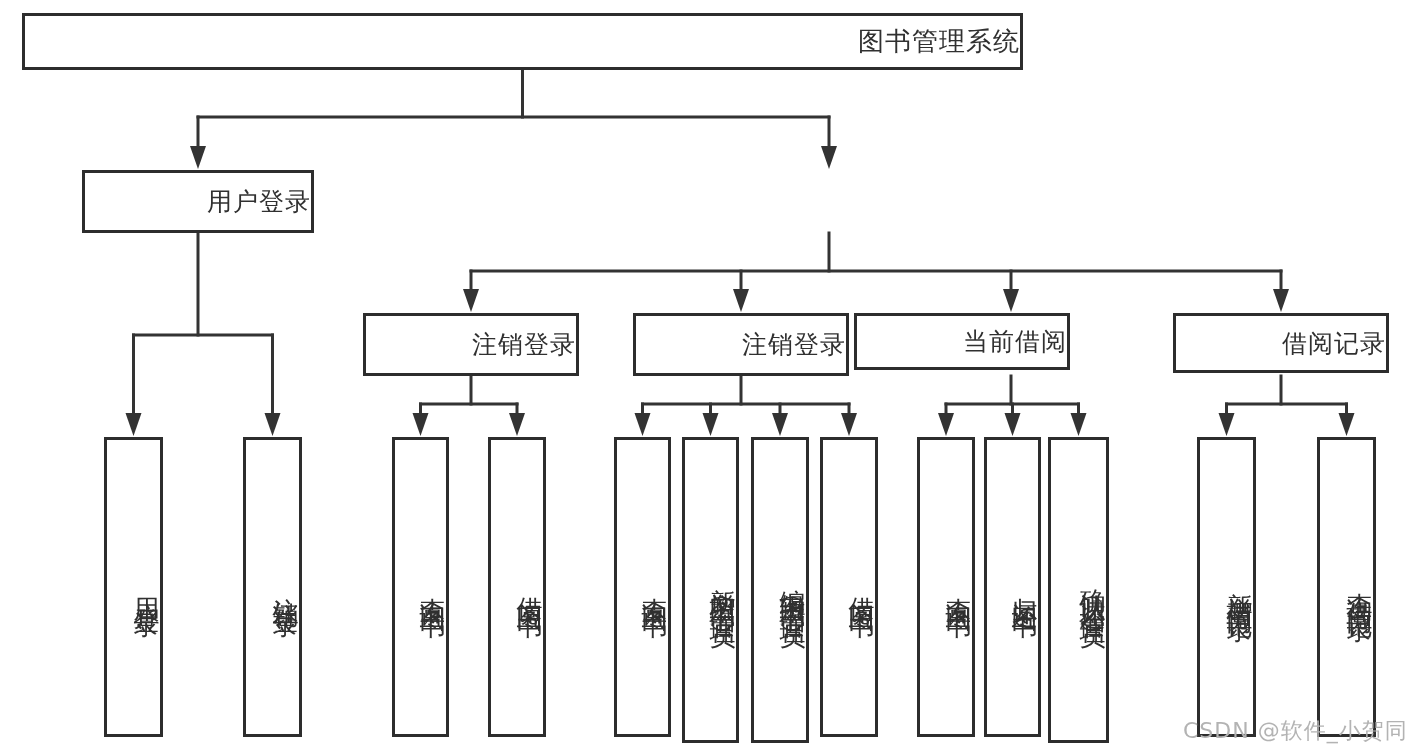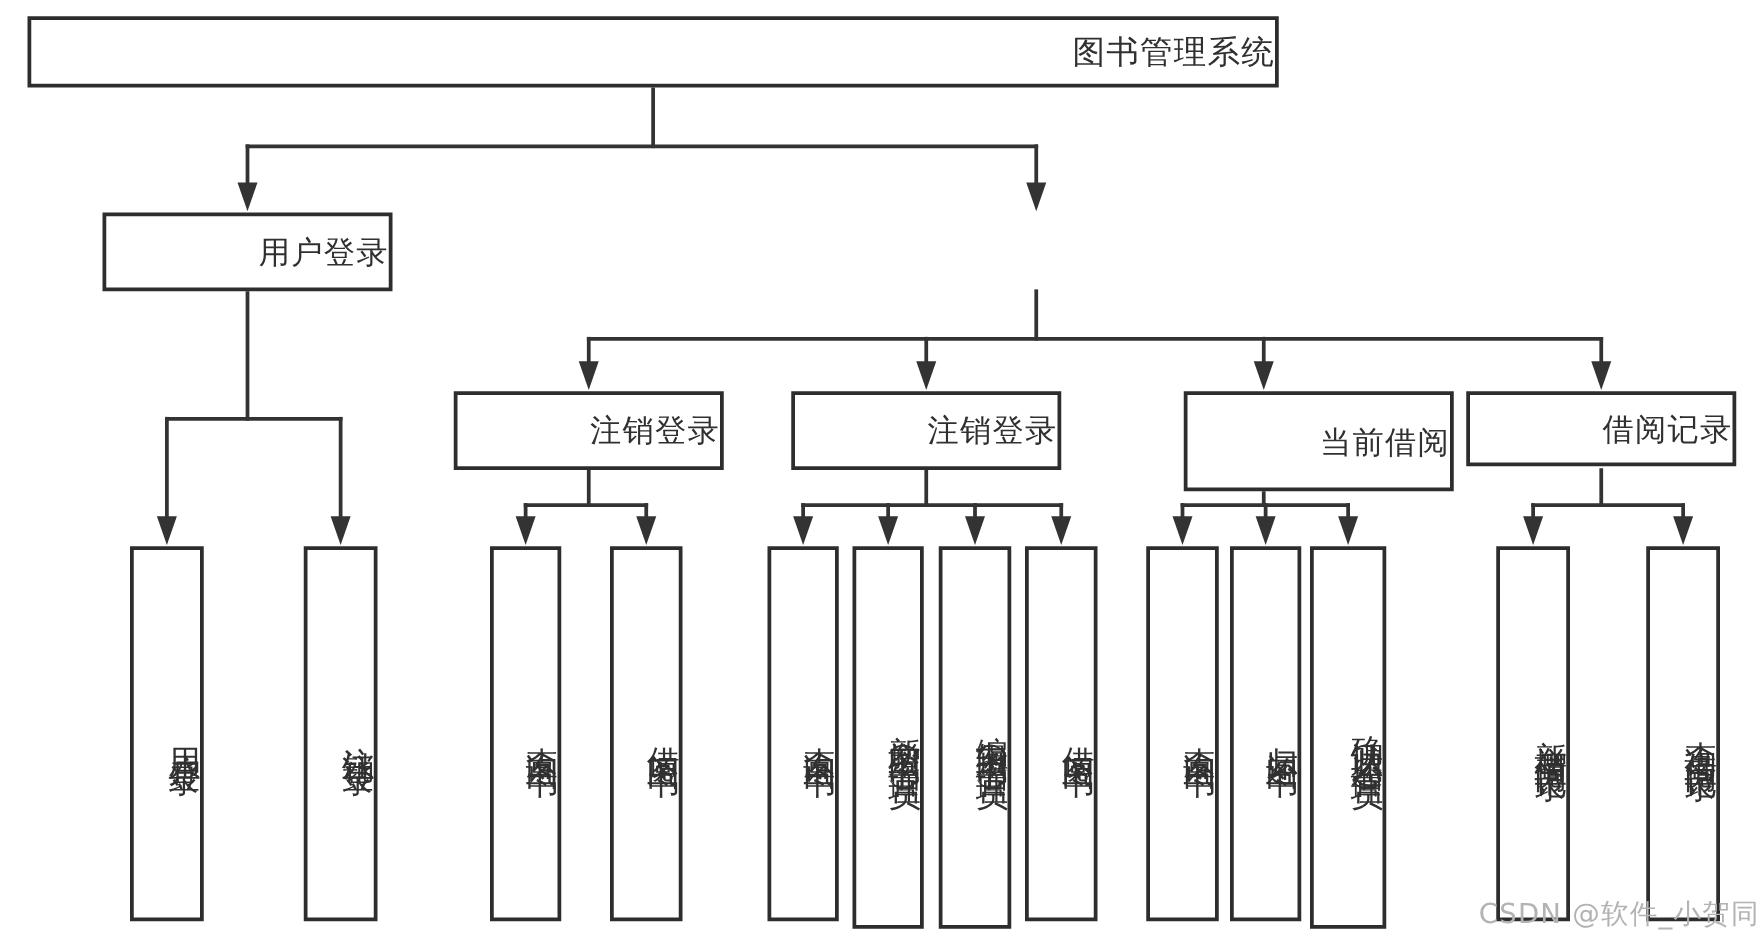--- a/index.html
+++ b/index.html
@@ -90,21 +90,21 @@
   <div class="node h" id="n-l2-0" style="left:82px;top:170px;width:232px;height:63px">
     <span>用户登录</span>
   </div>
 
   <div class="node h" id="n-l3-0" style="left:363px;top:313px;width:216px;height:63px">
     <span>注销登录</span>
   </div>
   <div class="node h" id="n-l3-1" style="left:633px;top:313px;width:216px;height:63px">
     <span>注销登录</span>
   </div>
-  <div class="node h" id="n-l3-2" style="left:947px;top:313px;width:216px;height:80px">
+  <div class="node h" id="n-l3-2" style="left:854px;top:313px;width:216px;height:57px">
     <span>当前借阅</span>
   </div>
   <div class="node h" id="n-l3-3" style="left:1173px;top:313px;width:216px;height:60px">
     <span>借阅记录</span>
   </div>
 
   <div class="node v" id="n-ul-0" style="left:104px;top:437px;width:59px;height:300px">
     <span>用户登录</span>
   </div>
   <div class="node v" id="n-ul-1" style="left:243px;top:437px;width:59px;height:300px">

